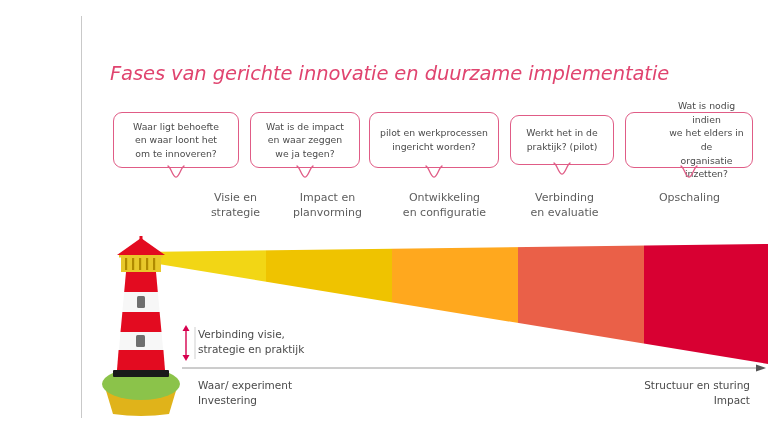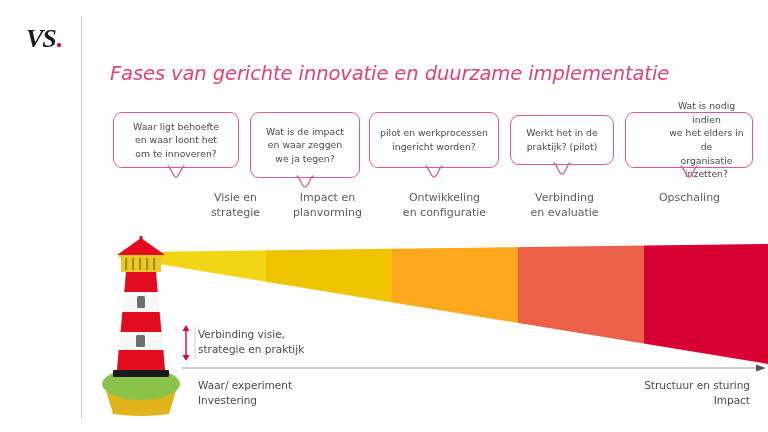--- a/index.html
+++ b/index.html
@@ -174,39 +174,36 @@
     color: #4a4a4a;
     text-align: right;
     white-space: nowrap;
   }
 </style>
 </head>
 <body>
 
 <div id="slide">
 
-  <div id="logo">
-    <span class="logo-text">VS</span><span class="logo-text logo-dot">.</span>
-  </div>
 
   <div id="vrule"></div>
 
   <div id="title">Fases van gerichte innovatie en duurzame implementatie</div>
 
   <div class="bubble" id="bubble-0" style="left: 113px; width: 126px; height: 56px;">
     <div class="bubble-body">
         <div>Waar ligt behoefte</div>
         <div>en waar loont het</div>
         <div>om te innoveren?</div>
       </div>
     <svg class="tail" viewBox="0 0 18 12">
       <path d="M0.5 0 C4 0 5 10.5 9 11.2 C13 10.5 14 0 17.5 0" fill="none" stroke="#E05C86" stroke-width="1.3"></path>
     </svg>
   </div>
-  <div class="bubble" id="bubble-1" style="left: 250px; width: 110px; height: 66px;">
+  <div class="bubble" id="bubble-1" style="left: 250px; width: 110px; height: 56px;">
     <div class="bubble-body">
         <div>Wat is de impact</div>
         <div>en waar zeggen</div>
         <div>we ja tegen?</div>
       </div>
     <svg class="tail" viewBox="0 0 18 12">
       <path d="M0.5 0 C4 0 5 10.5 9 11.2 C13 10.5 14 0 17.5 0" fill="none" stroke="#E05C86" stroke-width="1.3"></path>
     </svg>
   </div>
   <div class="bubble" id="bubble-2" style="left: 369px; width: 130px; height: 56px;">

